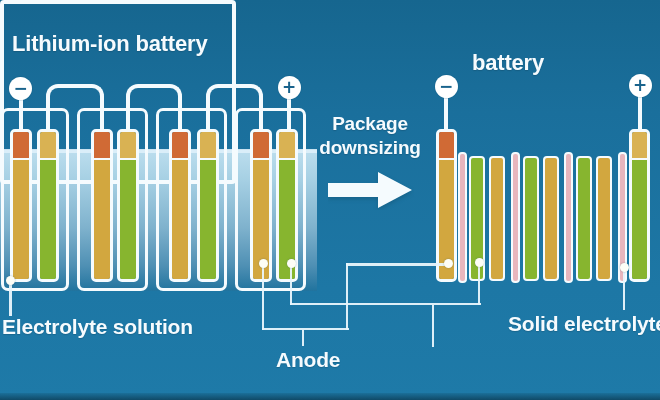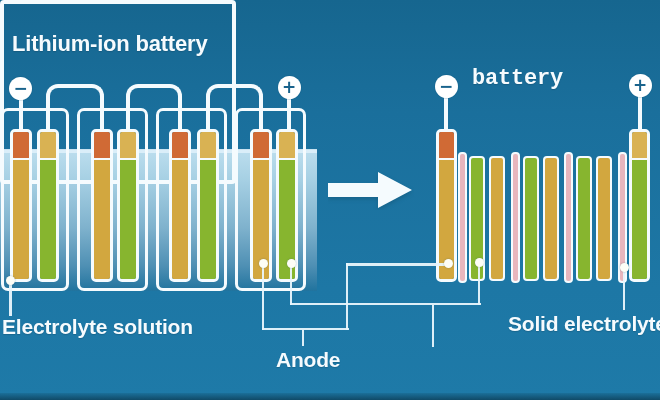--- a/index.html
+++ b/index.html
@@ -49,22 +49,26 @@
 </style>
 </head>
 <body>
 
 <div id="stage">
 
   <div class="abs" id="band"></div>
   <div class="abs" id="bandline"></div>
 
   <div class="txt title" style="left:12px;top:31px;">Lithium-ion battery</div>
-  <div class="txt title" style="left:472px;top:66px;font-family:Liberation Mono, monospace;">battery</div>
+  <div class="txt title" style="left:472px;top:50px;">battery</div>
 
+  <div class="txt pkg" style="left:316px;top:112px;width:108px;">
+    <span>Package</span><br>
+    <span>downsizing</span>
+  </div>
   <svg class="abs" style="left:328px;top:170px;" width="86" height="40" viewBox="0 0 86 40">
     <polygon points="0,13 50,13 50,2 84,20 50,38 50,27 0,27" fill="#f5fbfe" style="filter:drop-shadow(0 2px 2px rgba(15,70,95,.35));"></polygon>
   </svg>
 
   <div id="gen" class="abs" style="left:0;top:0;width:660px;height:400px;">
       <div class="cell" style="left:1px;width:68px;"></div>
       <div class="cell" style="left:77px;width:71px;"></div>
       <div class="cell" style="left:156px;width:71px;"></div>
       <div class="cell" style="left:235px;width:71px;"></div>
       <div class="arc" style="left:45.75px;top:84px;width:58.5px;height:47px;"></div>

